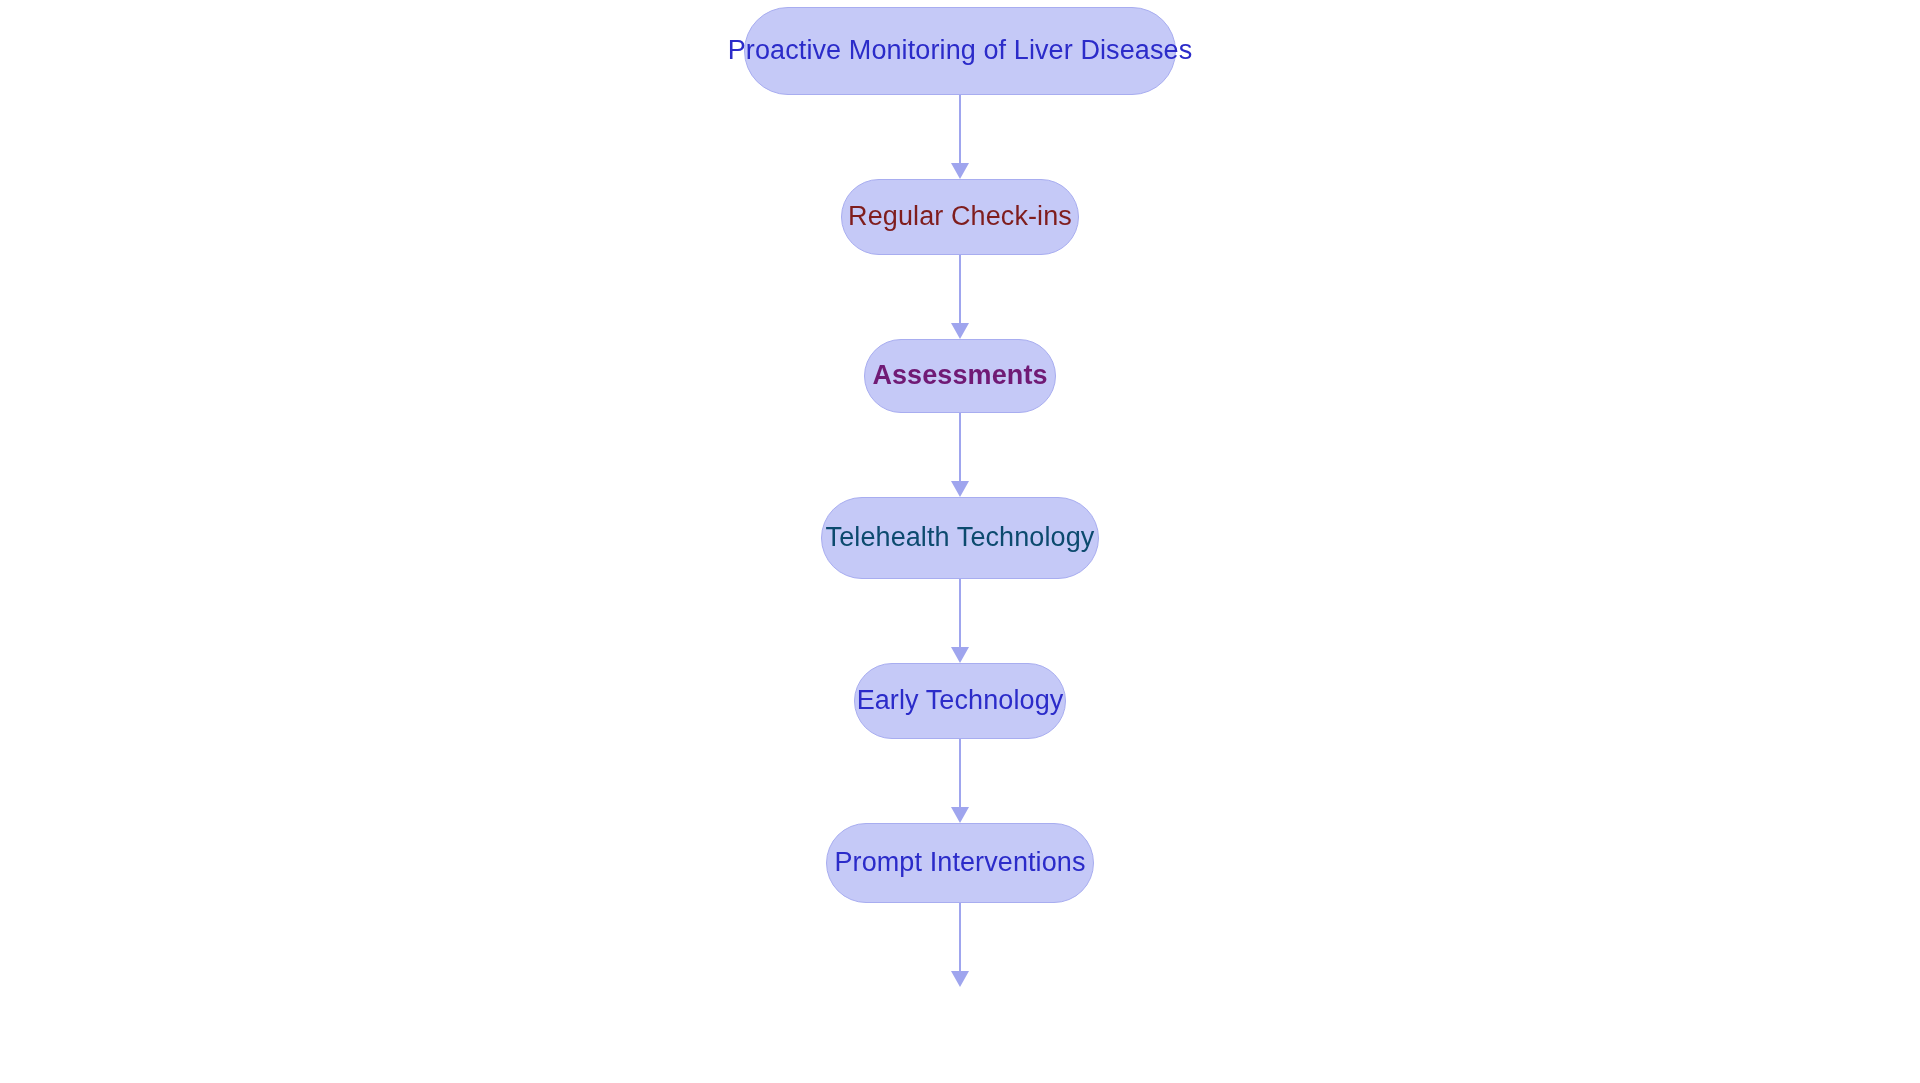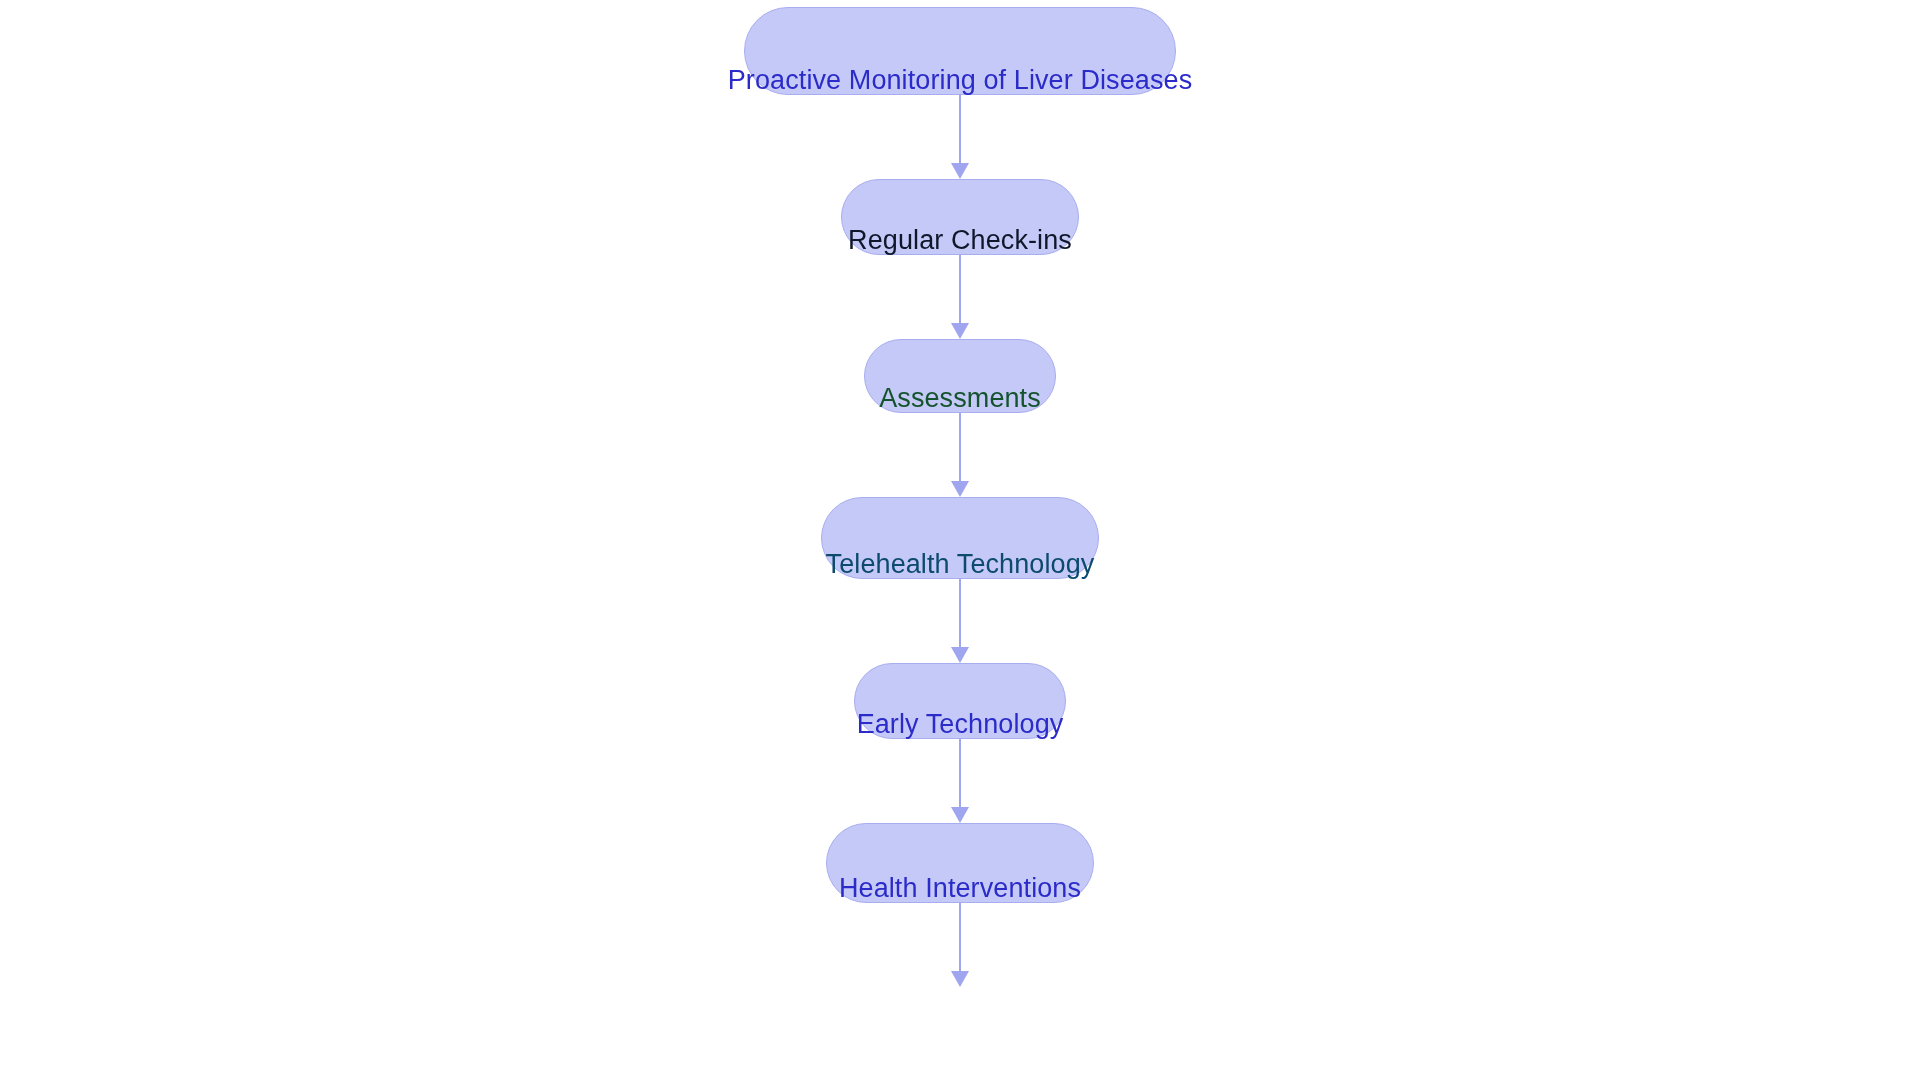--- a/index.html
+++ b/index.html
@@ -31,21 +31,21 @@
     height: 1083px;
     display: flex;
     flex-direction: column;
     align-items: center;
   }
 
   
   .flow-node {
     box-sizing: border-box;
     display: flex;
-    align-items: flex-end;
+    align-items: center;
     justify-content: center;
     background: #c5c9f7;
     border: 1.4px solid #a8adf0;
     border-radius: 999px;
     color: #2b2bc9;
     white-space: nowrap;
     flex: 0 0 auto;
   }
 
   .flow-node-label {
@@ -89,30 +89,30 @@
     <div class="flow-node" style="width: 432px; height: 88px; background: rgb(197, 201, 247); border-color: rgb(168, 173, 240); color: rgb(43, 43, 201);">
       <span class="flow-node-label" style="color: rgb(43, 43, 201);">Proactive Monitoring of Liver Diseases</span>
     </div>
 
     <div class="flow-connector" style="height: 84px;">
       <div class="connector-line" style="background: rgb(159, 165, 238);"></div>
       <div class="connector-head" style="border-top-color: rgb(159, 165, 238);"></div>
     </div>
 
     <div class="flow-node" style="width: 238px; height: 76px; background: rgb(197, 201, 247); border-color: rgb(168, 173, 240); color: rgb(43, 43, 201);">
-      <span class="flow-node-label" style="color: #0f172a;">Regular Check-ins</span>
+      <span class="flow-node-label" style="color: #7f1d1d;">Regular Check-ins</span>
     </div>
 
     <div class="flow-connector" style="height: 84px;">
       <div class="connector-line" style="background: rgb(159, 165, 238);"></div>
       <div class="connector-head" style="border-top-color: rgb(159, 165, 238);"></div>
     </div>
 
     <div class="flow-node" style="width: 192px; height: 74px; background: rgb(197, 201, 247); border-color: rgb(168, 173, 240); color: rgb(43, 43, 201);">
-      <span class="flow-node-label" style="color: #14532d;">Assessments</span>
+      <span class="flow-node-label" style="color: #701a75; font-weight: bold;">Assessments</span>
     </div>
 
     <div class="flow-connector" style="height: 84px;">
       <div class="connector-line" style="background: rgb(159, 165, 238);"></div>
       <div class="connector-head" style="border-top-color: rgb(159, 165, 238);"></div>
     </div>
 
     <div class="flow-node" style="width: 278px; height: 82px; background: rgb(197, 201, 247); border-color: rgb(168, 173, 240); color: rgb(43, 43, 201);">
       <span class="flow-node-label" style="color: #0c4a6e;">Telehealth Technology</span>
     </div>
@@ -125,21 +125,21 @@
     <div class="flow-node" style="width: 212px; height: 76px; background: rgb(197, 201, 247); border-color: rgb(168, 173, 240); color: rgb(43, 43, 201);">
       <span class="flow-node-label" style="color: rgb(43, 43, 201);">Early Technology</span>
     </div>
 
     <div class="flow-connector" style="height: 84px;">
       <div class="connector-line" style="background: rgb(159, 165, 238);"></div>
       <div class="connector-head" style="border-top-color: rgb(159, 165, 238);"></div>
     </div>
 
     <div class="flow-node" style="width: 268px; height: 80px; background: rgb(197, 201, 247); border-color: rgb(168, 173, 240); color: rgb(43, 43, 201);">
-      <span class="flow-node-label" style="color: rgb(43, 43, 201);">Health Interventions</span>
+      <span class="flow-node-label" style="color: rgb(43, 43, 201);">Prompt Interventions</span>
     </div>
 
     <div class="flow-connector" style="height: 84px;">
       <div class="connector-line" style="background: rgb(159, 165, 238);"></div>
       <div class="connector-head" style="border-top-color: rgb(159, 165, 238);"></div>
     </div>
 
 
   </div>
 </div>

